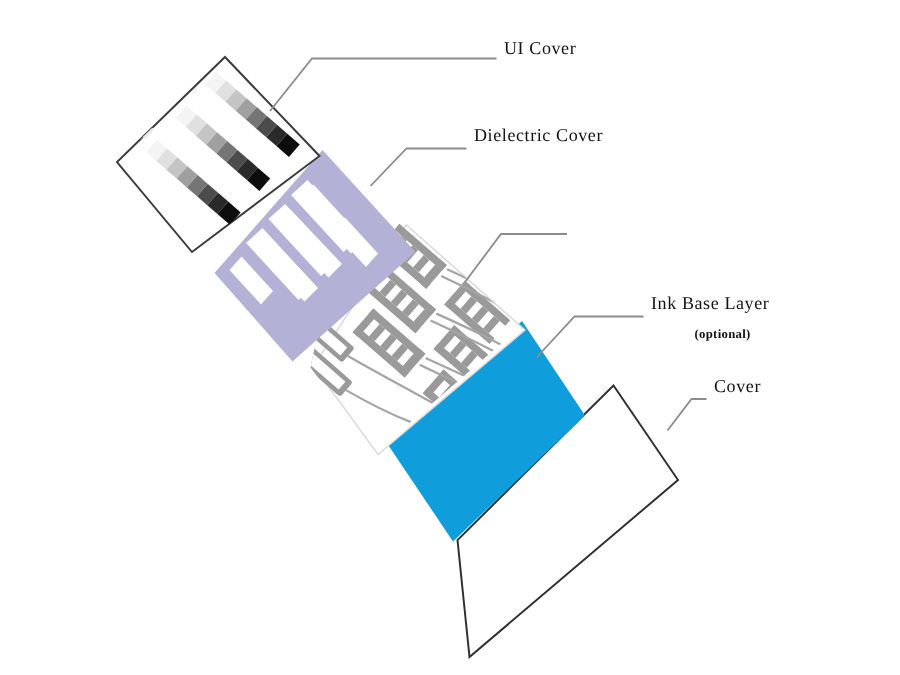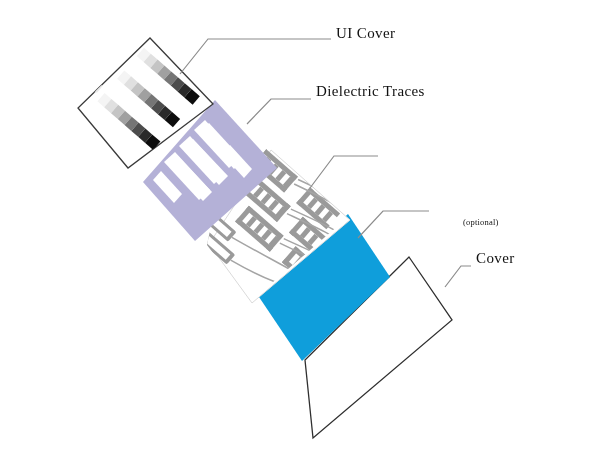--- a/index.html
+++ b/index.html
@@ -23,28 +23,28 @@
     background: #ffffff;
   }
   .label {
     position: absolute;
     font-family: "Liberation Serif", serif;
     color: #111111;
     white-space: nowrap;
     line-height: 1;
   }
   .label-main {
-    font-size: 15px;
+    font-size: 12px;
     letter-spacing: 0.4px;
   }
   .label-sub {
     position: absolute;
     font-family: "Liberation Serif", serif;
     font-size: 8.5px;
-    font-weight: normal;
+    font-weight: bold;
     color: #111111;
     white-space: nowrap;
     letter-spacing: 0.2px;
   }
   svg#art {
     position: absolute;
     left: 0;
     top: 0;
     width: 600px;
     height: 450px;
@@ -242,20 +242,21 @@
       <polyline points="180,74 208,39 331,39"></polyline>
       <polyline points="247,124 271,99 311,99"></polyline>
       <polyline points="310,188 334,156 378,156"></polyline>
       <polyline points="358,238 383,211 429,211"></polyline>
       <polyline points="445,287 461,266 471,266"></polyline>
     </g>
   </svg>
 
   <div class="label label-main" style="left:336px; top:26px;">UI Cover</div>
 
-  <div class="label label-main" style="left:316px; top:84px;">Dielectric Traces</div>
-
-
+  <div class="label label-main" style="left:316px; top:84px;">Dielectric Cover</div>
+
+
+  <div class="label label-main" style="left:434px; top:196px;">Ink Base Layer</div>
   <div class="label-sub" style="left:463px; top:217px;">(optional)</div>
 
   <div class="label label-main" style="left:476px; top:251px;">Cover</div>
 
 </div>
 
 </body></html>

